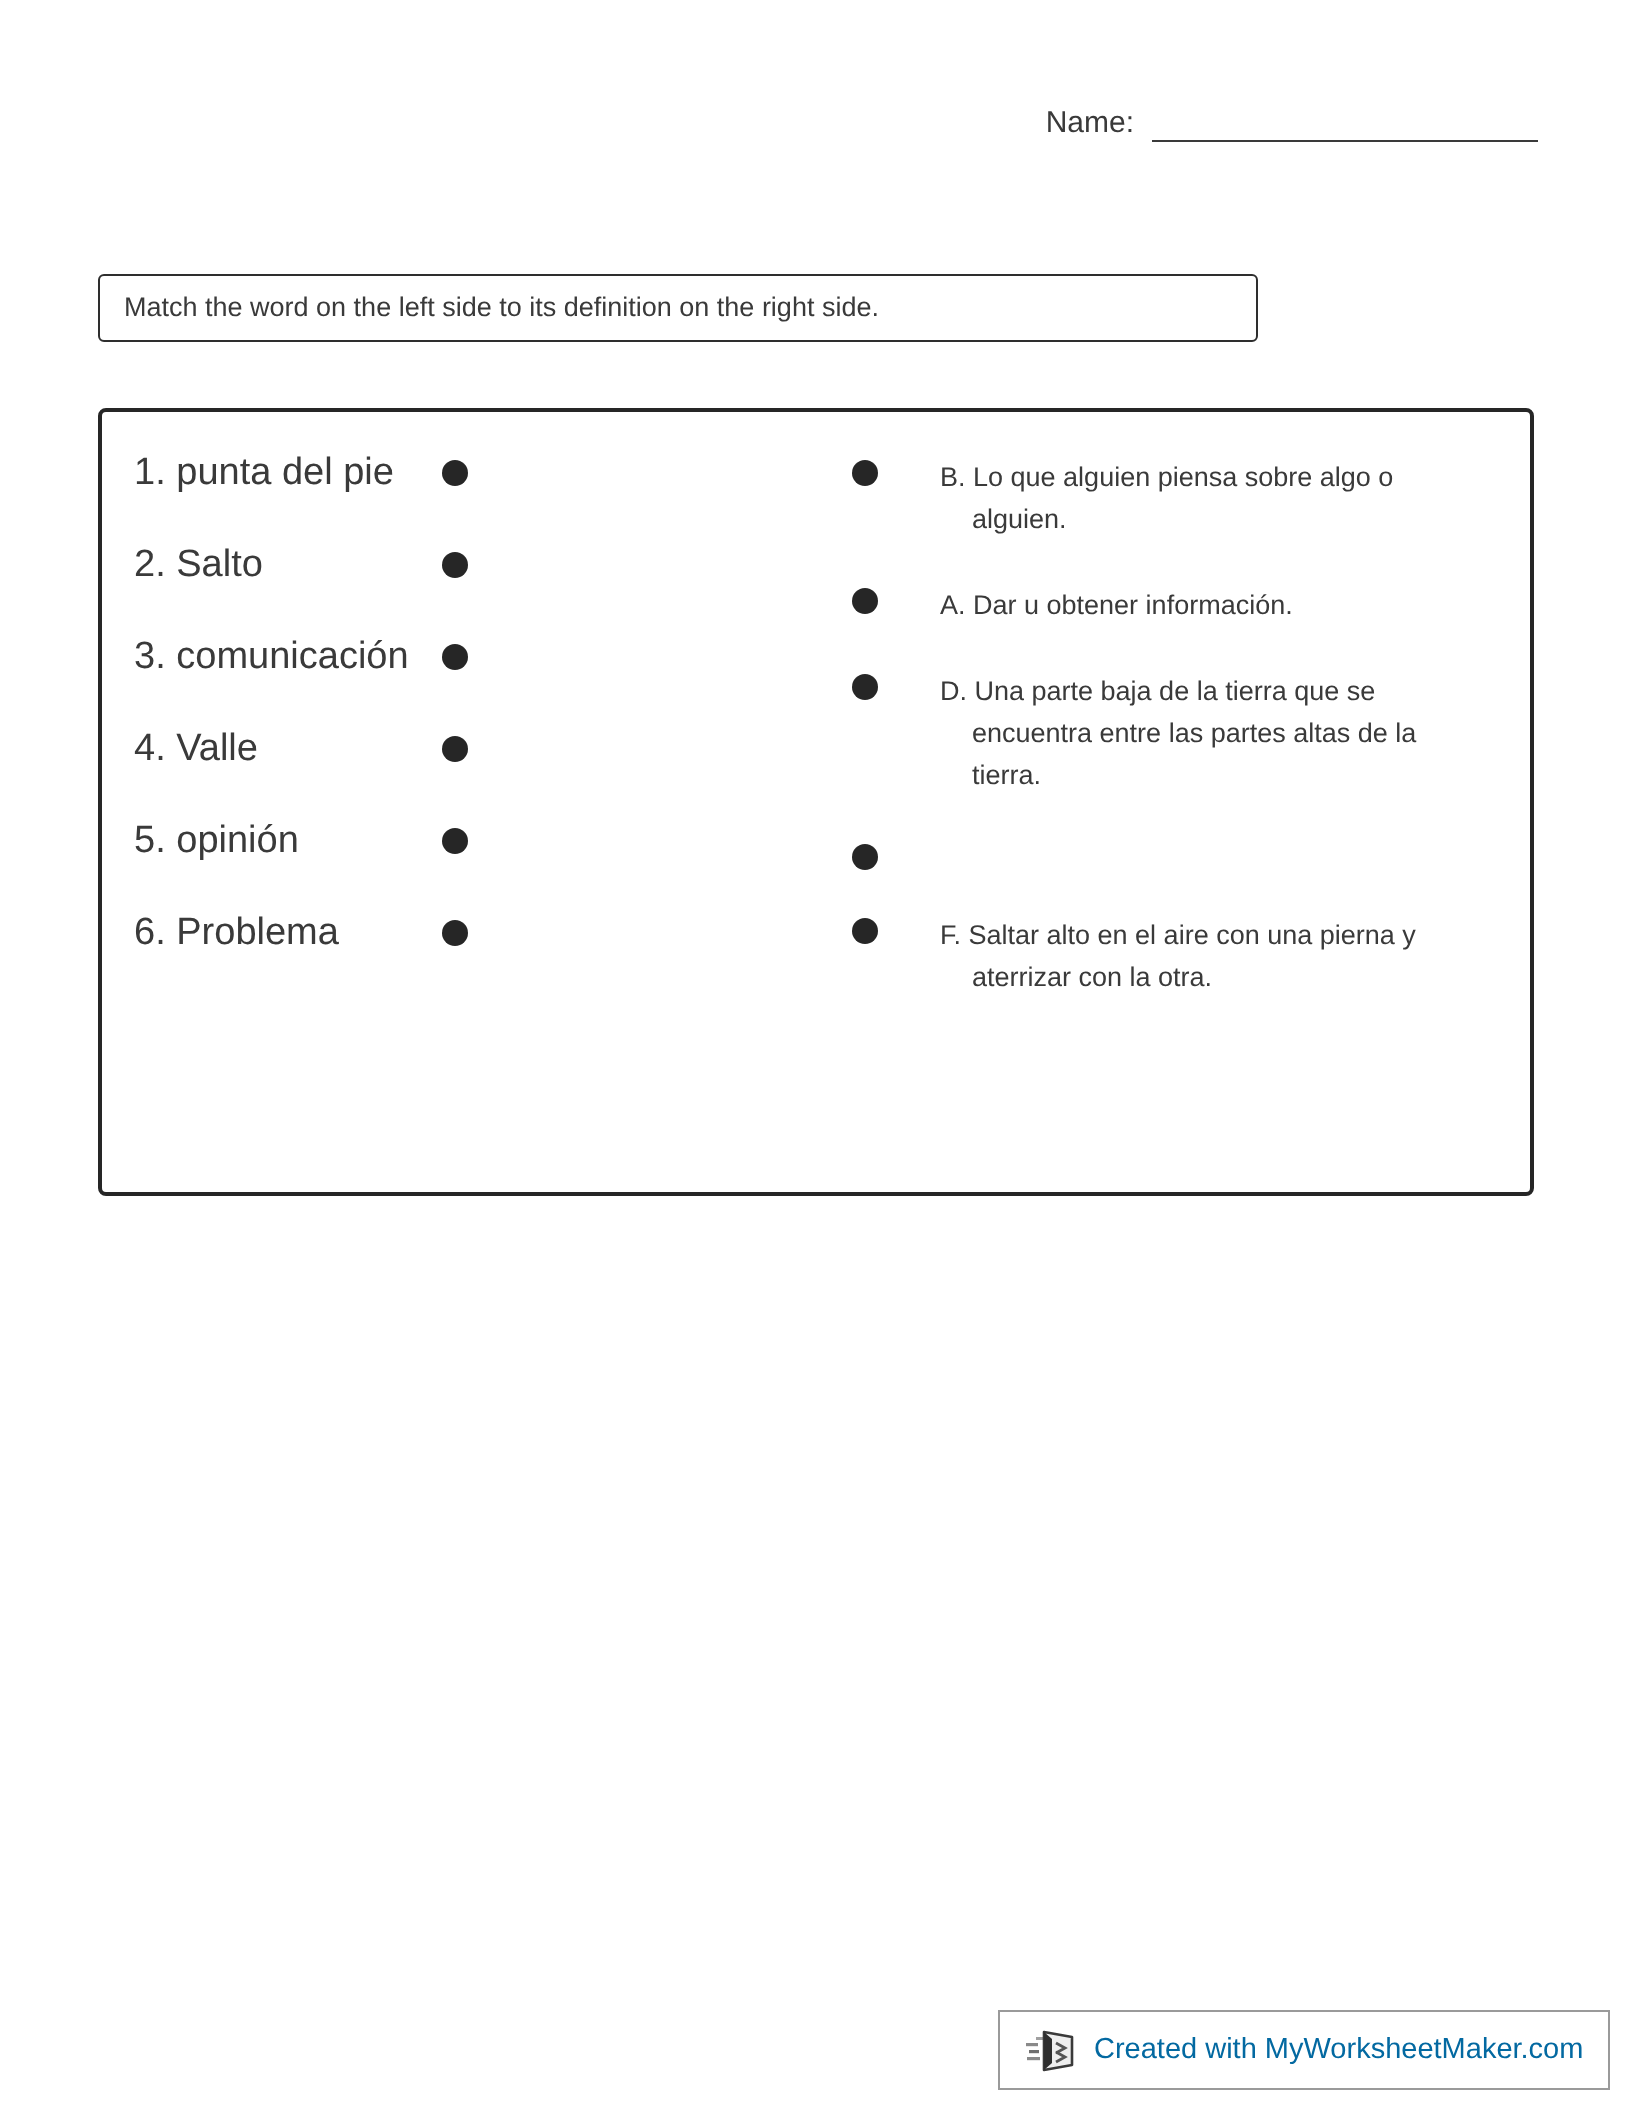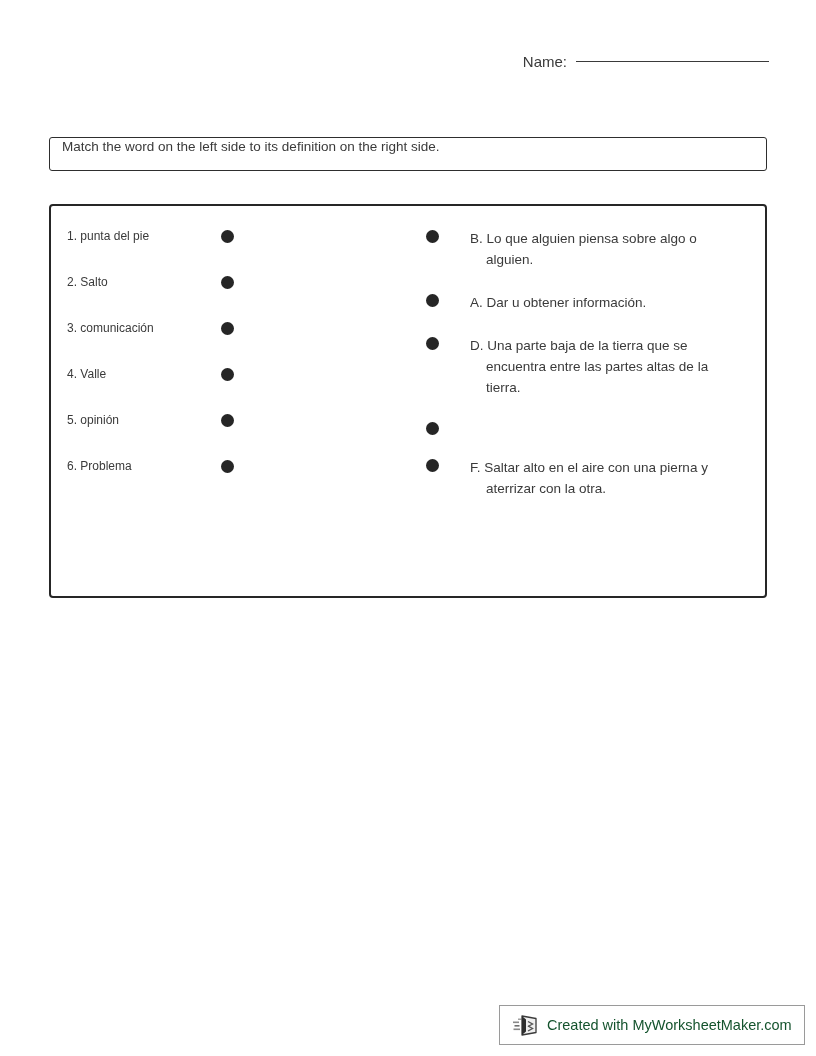--- a/index.html
+++ b/index.html
@@ -33,48 +33,48 @@
     letter-spacing: 0.2px;
     color: #333333;
     line-height: 40px;
     white-space: nowrap;
   }
   .name-block {
     position: absolute;
     right: 0;
     top: 10px;
     display: flex;
-    align-items: center;
+    align-items: flex-end;
   }
   .name-label {
     font-size: 15px;
     color: #3a3a3a;
     line-height: 20px;
   }
   .name-rule {
     width: 193px;
     height: 0;
     border-bottom: 1.4px solid #3a3a3a;
     margin-left: 9px;
     position: relative;
     top: -1px;
   }
 
   
   .instruction-box {
     position: absolute;
     left: 49px;
     top: 137px;
-    width: 718px;
+    width: 580px;
     height: 34px;
     border: 1.5px solid #2e2e2e;
     border-radius: 3px;
     box-sizing: border-box;
     display: flex;
-    align-items: flex-start;
+    align-items: center;
   }
   .instruction-text {
     padding-left: 12px;
     font-size: 13.5px;
     color: #3a3a3a;
     line-height: 18px;
   }
 
   
   .matching-box {
@@ -94,21 +94,21 @@
     top: 22px;
     width: 220px;
   }
   .col-right {
     position: absolute;
     left: 375px;
     top: 22px;
     width: 320px;
   }
   .term-label {
-    font-size: 12px;
+    font-size: 19px;
     color: #3a3a3a;
     line-height: 17px;
     white-space: nowrap;
     flex: 0 0 auto;
   }
   .term-dot {
     position: absolute;
     left: 154px;
     width: 13px;
     height: 13px;
@@ -163,21 +163,21 @@
     padding-left: 13px;
   }
   .badge-logo {
     flex: 0 0 auto;
     width: 26px;
     height: 24px;
     margin-right: 8px;
   }
   .badge-text {
     font-size: 14.5px;
-    color: #14532d;
+    color: #0369a1;
     line-height: 20px;
     white-space: nowrap;
   }
 </style>
 </head>
 <body>
 
 <div class="header">
 
   <div class="name-block">

